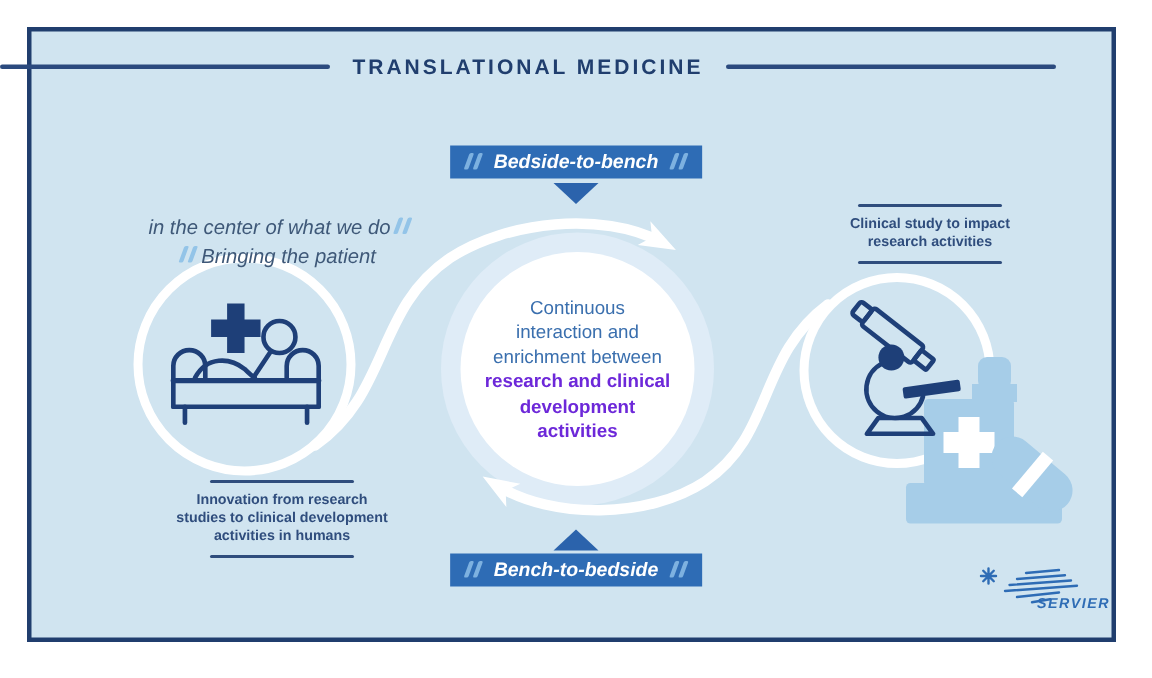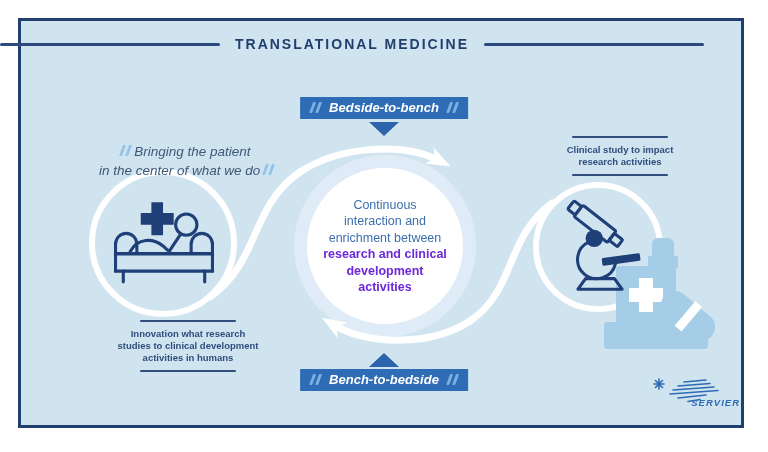--- a/index.html
+++ b/index.html
@@ -142,32 +142,32 @@
   <div class="n">Continuous</div>
   <div class="n">interaction and</div>
   <div class="n">enrichment between</div>
   <div class="b">research and clinical</div>
   <div class="b">development</div>
   <div class="b">activities</div>
 </div>
 
 <div class="patient-quote">
   <div class="line">
+    <span>in the center of what we do</span>
+    <span class="qmark">
+        <i></i>
+        <i></i>
+      </span>
+  </div>
+  <div class="line">
     <span class="qmark">
         <i></i>
         <i></i>
       </span>
     <span>Bringing the patient</span>
-  </div>
-  <div class="line">
-    <span>in the center of what we do</span>
-    <span class="qmark">
-        <i></i>
-        <i></i>
-      </span>
   </div>
 </div>
 
 <svg class="icon-svg" style="left:101px;top:196px;" width="126" height="98" viewBox="0 0 130 100">
   <g fill="none" stroke="#1e3f78" stroke-width="3.2" stroke-linecap="round" stroke-linejoin="round">
 
     <circle cx="88" cy="29" r="11"></circle>
 
     <path d="M82,39 L70,57"></path>
 
@@ -201,21 +201,21 @@
     <path d="M27,99 h46 l-8,-11 h-30 z"></path>
   </g>
 
   <circle cx="44" cy="46" r="9" fill="#1e3f78"></circle>
 
   <rect x="52" y="64" width="40" height="8" rx="1.5" fill="#1e3f78" transform="rotate(-8 72 68)"></rect>
 </svg>
 
 <div class="caption caption-left">
   <div class="rule top"></div>
-  <div>Innovation what research</div>
+  <div>Innovation from research</div>
   <div>studies to clinical development</div>
   <div>activities in humans</div>
   <div class="rule bot"></div>
 </div>
 
 <div class="caption caption-right">
   <div class="rule top"></div>
   <div>Clinical study to impact</div>
   <div>research activities</div>
   <div class="rule bot"></div>

